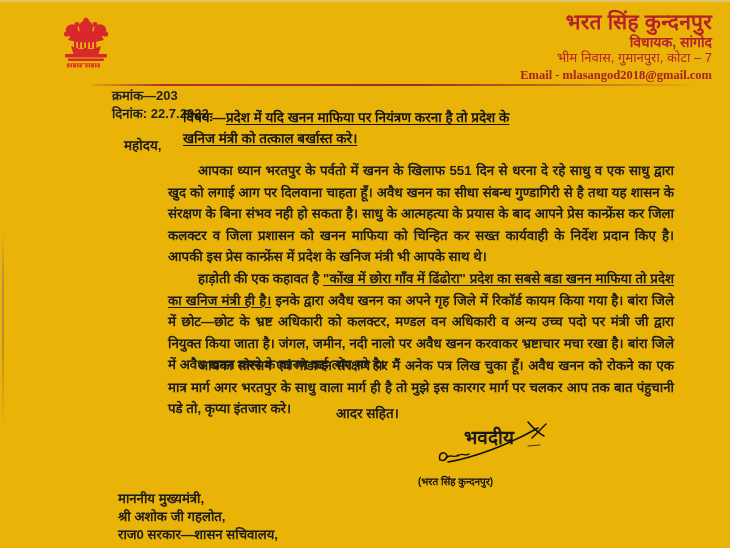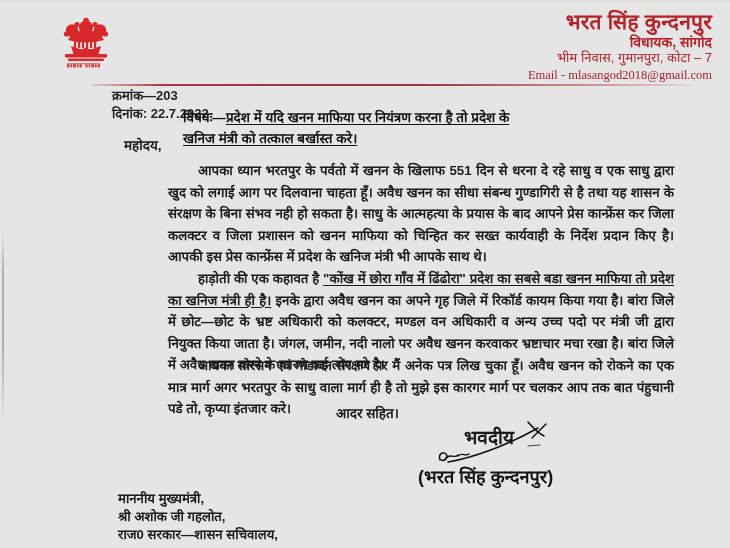--- a/index.html
+++ b/index.html
@@ -12,21 +12,21 @@
     width: 730px;
     height: 548px;
     overflow: hidden;
     font-family: "Liberation Serif", "DejaVu Serif", serif;
   }
 
   #page {
     position: relative;
     width: 730px;
     height: 548px;
-    background: #e5e5e5;
+    background: #eab308;
     box-sizing: border-box;
   }
 
   
   .scan-edge-left {
     position: absolute;
     left: 2px; top: 0;
     width: 2px; height: 548px;
     background: linear-gradient(to bottom,
       rgba(255,255,255,0) 0%,
@@ -85,21 +85,21 @@
   }
   .lh-addr {
     font-size: 13px;
     font-weight: normal;
     color: #b5232a;
     margin-top: 1px;
     white-space: nowrap;
   }
   .lh-email {
     font-size: 12.5px;
-    font-weight: normal;
+    font-weight: bold;
     color: #a81f26;
     margin-top: 2px;
     font-family: "Liberation Serif", "DejaVu Serif", serif;
     white-space: nowrap;
   }
 
   .header-rule {
     position: absolute;
     left: 92px;
     top: 84px;
@@ -207,23 +207,23 @@
   .sig-mark {
     position: absolute;
     left: -30px;
     top: -6px;
     width: 190px;
     height: 54px;
     pointer-events: none;
   }
   .sig-name {
     position: absolute;
-    top: 40px;
+    top: 50px;
     left: -22px;
-    font-size: 18px;
+    font-size: 10px;
     font-weight: bold;
     color: #151515;
     white-space: nowrap;
     font-family: "Liberation Sans", "DejaVu Sans", sans-serif;
   }
 
   
   .addressee {
     position: absolute;
     top: 490px;

